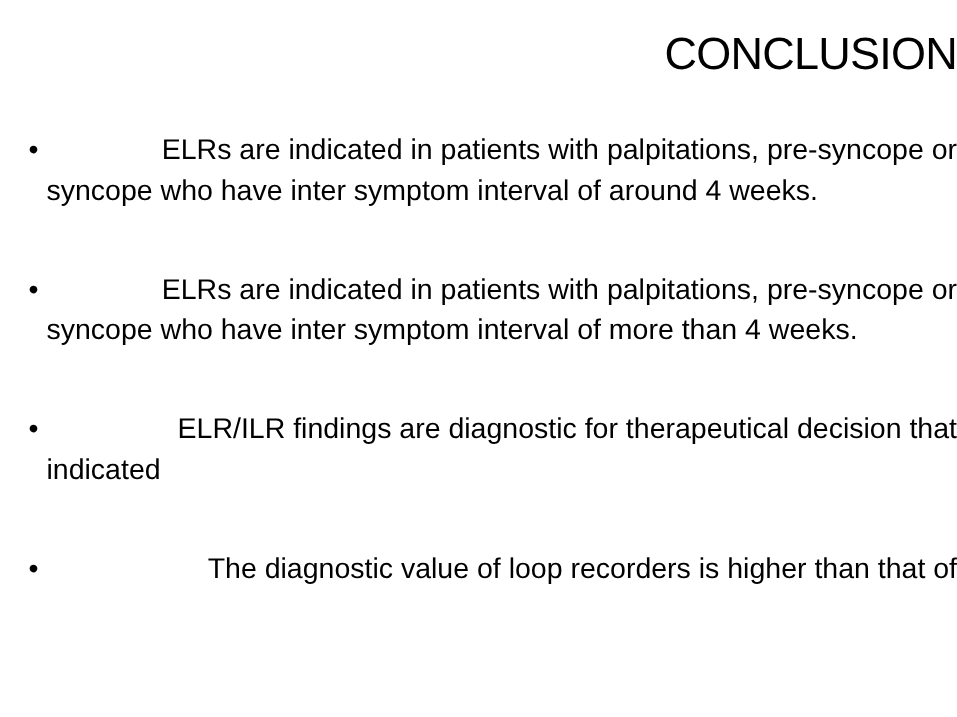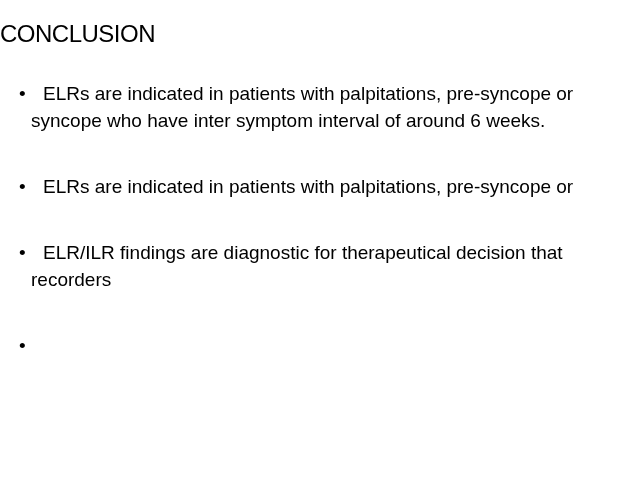--- a/index.html
+++ b/index.html
@@ -12,24 +12,24 @@
     width: 638px;
     height: 478px;
     background: #ffffff;
     overflow: hidden;
     font-family: "Liberation Sans", sans-serif;
     color: #000000;
   }
   .slide-title {
     margin: 0;
     padding-top: 20px;
-    font-size: 24px;
+    font-size: 30px;
     font-weight: 400;
     line-height: 1.15;
-    text-align: left;
+    text-align: right;
     letter-spacing: -0.5px;
     color: #000000;
   }
   .bullet-list {
     margin-top: 32px;
   }
   .bullet-item {
     position: relative;
     padding-left: 31px;
     margin-bottom: 39px;
@@ -44,47 +44,49 @@
     left: 19px;
     top: 0;
     font-size: 19px;
     line-height: 27px;
     color: #000000;
   }
   .bullet-line {
     white-space: nowrap;
   }
   .bullet-line.first {
-    margin-left: 12px;
+    text-align: right;
   }
 </style>
 </head>
 <body>
 
 <div class="slide">
 
   <h1 class="slide-title">CONCLUSION</h1>
 
   <div class="bullet-list">
 
     <div class="bullet-item">
       <span class="bullet-dot">•</span>
       <div class="bullet-line first">ELRs are indicated in patients with palpitations, pre-syncope or</div>
-      <div class="bullet-line">syncope who have inter symptom interval of around 6 weeks.</div>
+      <div class="bullet-line">syncope who have inter symptom interval of around 4 weeks.</div>
     </div>
 
     <div class="bullet-item">
       <span class="bullet-dot">•</span>
       <div class="bullet-line first">ELRs are indicated in patients with palpitations, pre-syncope or</div>
+      <div class="bullet-line">syncope who have inter symptom interval of more than 4 weeks.</div>
     </div>
 
     <div class="bullet-item">
       <span class="bullet-dot">•</span>
       <div class="bullet-line first">ELR/ILR findings are diagnostic for therapeutical decision that</div>
-      <div class="bullet-line">recorders</div>
+      <div class="bullet-line">indicated</div>
     </div>
 
     <div class="bullet-item">
       <span class="bullet-dot">•</span>
+      <div class="bullet-line first">The diagnostic value of loop recorders is higher than that of</div>
     </div>
 
   </div>
 </div>
 
 </body></html>

